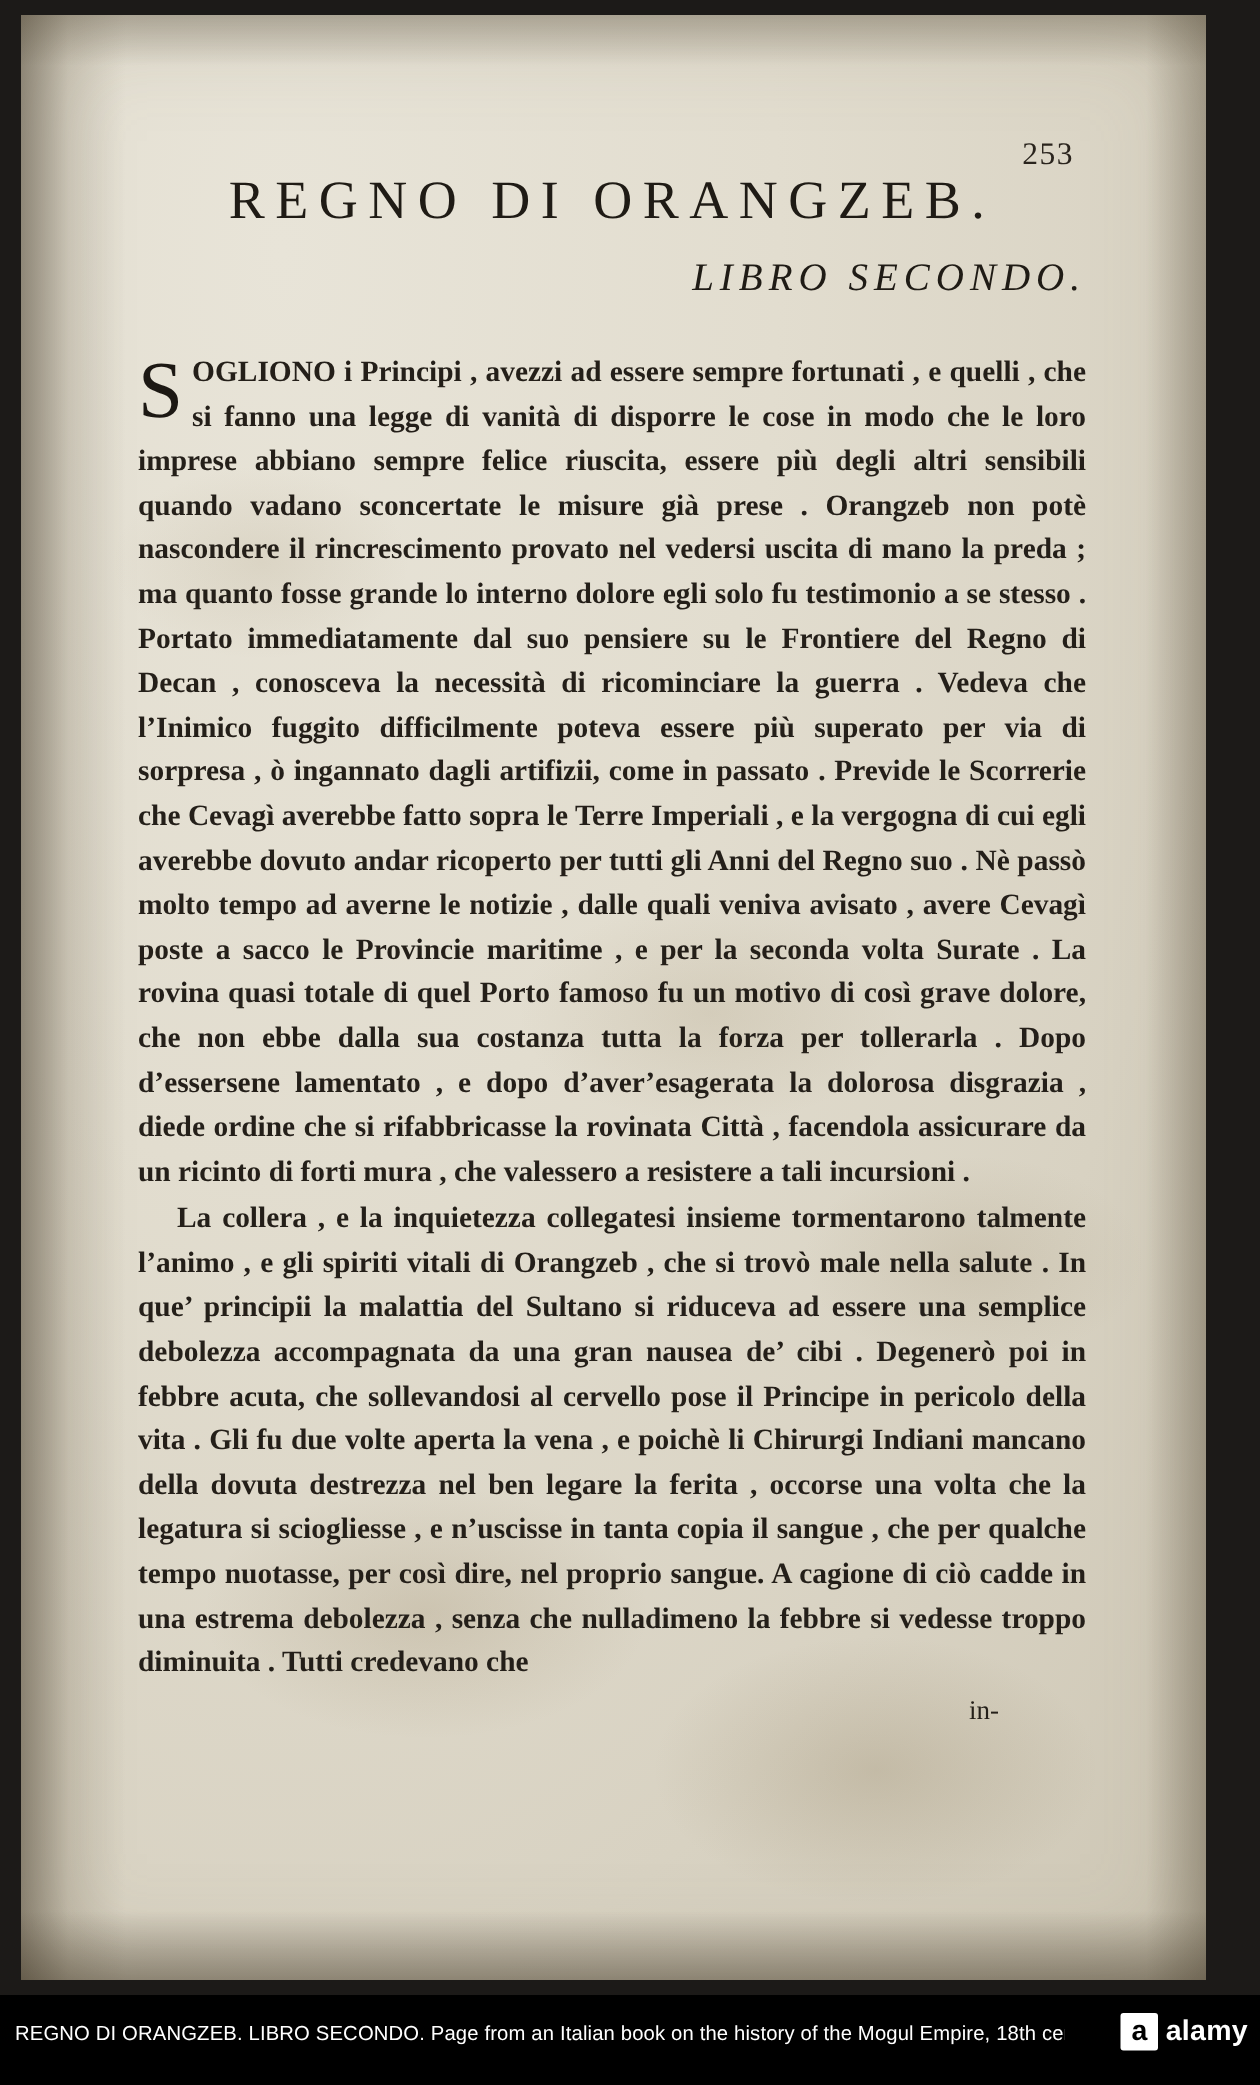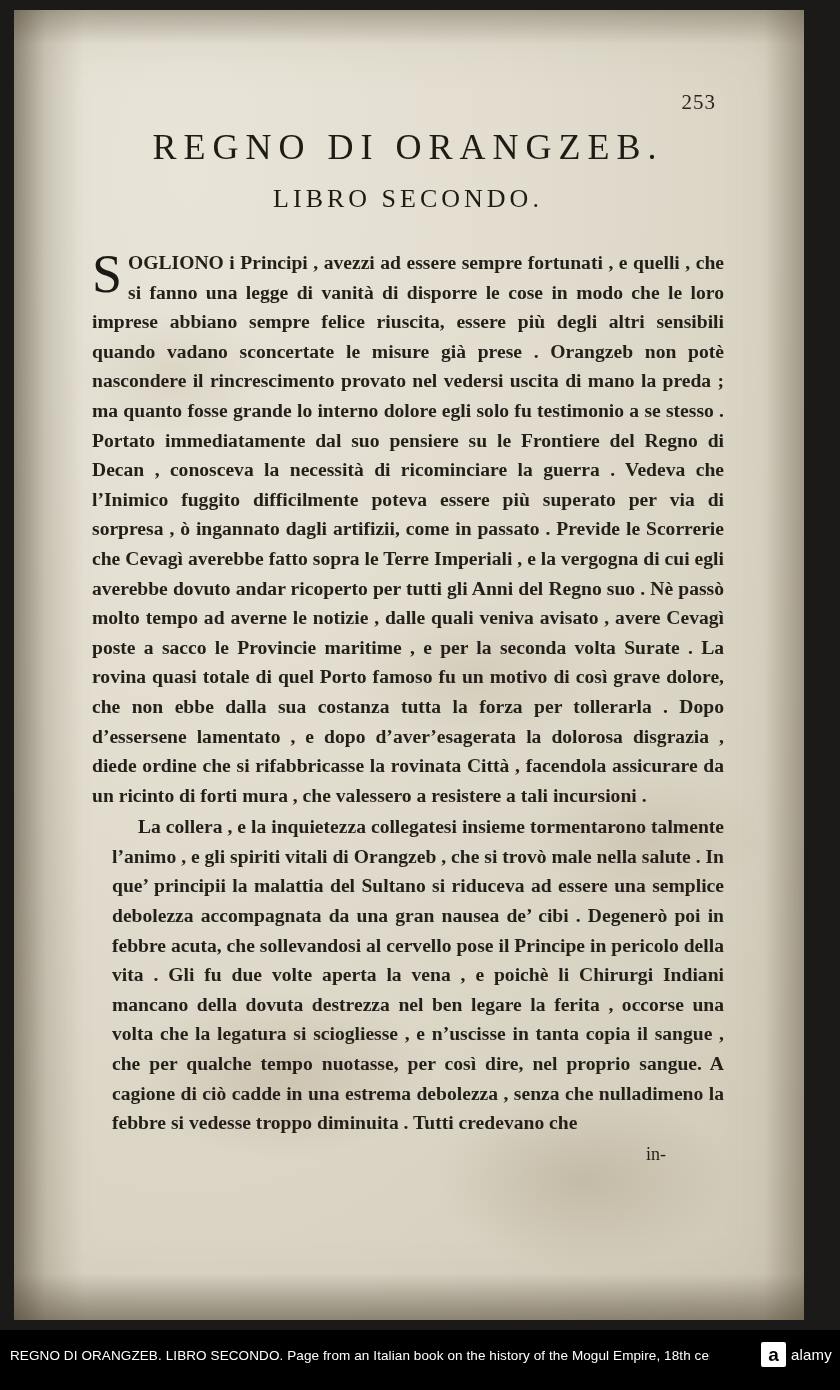--- a/index.html
+++ b/index.html
@@ -98,34 +98,35 @@
     position: absolute;
     right: 8px;
     top: 10px;
     font-size: 21px;
     letter-spacing: 1px;
     font-family: "Liberation Serif", serif;
     color: #2a241d;
   }
 
   .head-title {
-    margin-top: 46px;
+    margin-top: 32px;
     text-align: center;
     font-size: 36px;
     letter-spacing: 7px;
     font-family: "Liberation Serif", serif;
     color: #1f1b15;
     white-space: nowrap;
   }
 
   .head-sub {
     margin-top: 16px;
-    text-align: center;
+    text-align: right;
     font-size: 26px;
     letter-spacing: 4px;
+    font-style: italic;
     font-family: "Liberation Serif", serif;
     color: #1f1b15;
   }
 
   .body-text {
     margin-top: 34px;
     font-size: 19.6px;
     line-height: 29.6px;
     text-align: justify;
     text-justify: inter-word;
@@ -136,21 +137,21 @@
   .dropcap {
     float: left;
     font-size: 54px;
     line-height: 44px;
     padding: 4px 6px 0 0;
     font-family: "Liberation Serif", serif;
     color: #1c1813;
   }
 
   .para { margin: 0; text-align: justify; font-weight: bold; }
-  .para + .para { text-indent: 26px; margin-top: 2px; margin-left: 20px; }
+  .para + .para { text-indent: 26px; margin-top: 2px; }
 
   .catchword {
     text-align: right;
     padding-right: 58px;
     margin-top: 2px;
     font-size: 18px;
     color: #241f19;
   }
 
   
@@ -187,22 +188,22 @@
     background: #ffffff;
     color: #000000;
     font-weight: bold;
     font-size: 19px;
     line-height: 25px;
     text-align: center;
     border-radius: 2px;
     font-family: "Liberation Sans", sans-serif;
   }
   .footer-logo .word {
-    font-size: 15px;
-    font-weight: normal;
+    font-size: 19px;
+    font-weight: bold;
     letter-spacing: 0.2px;
   }
 </style>
 </head>
 <body>
 
 <div class="stock-wrap">
 
   <div class="scan-area">
 

